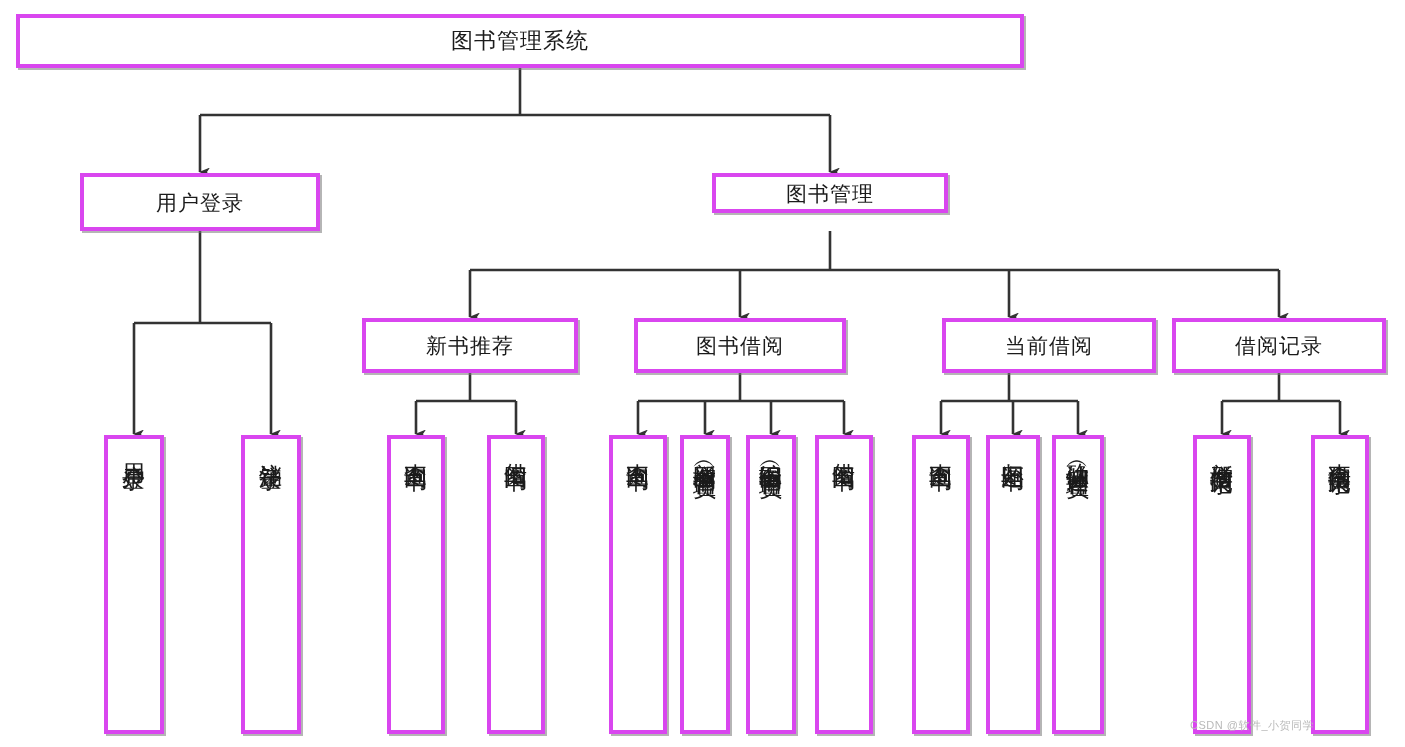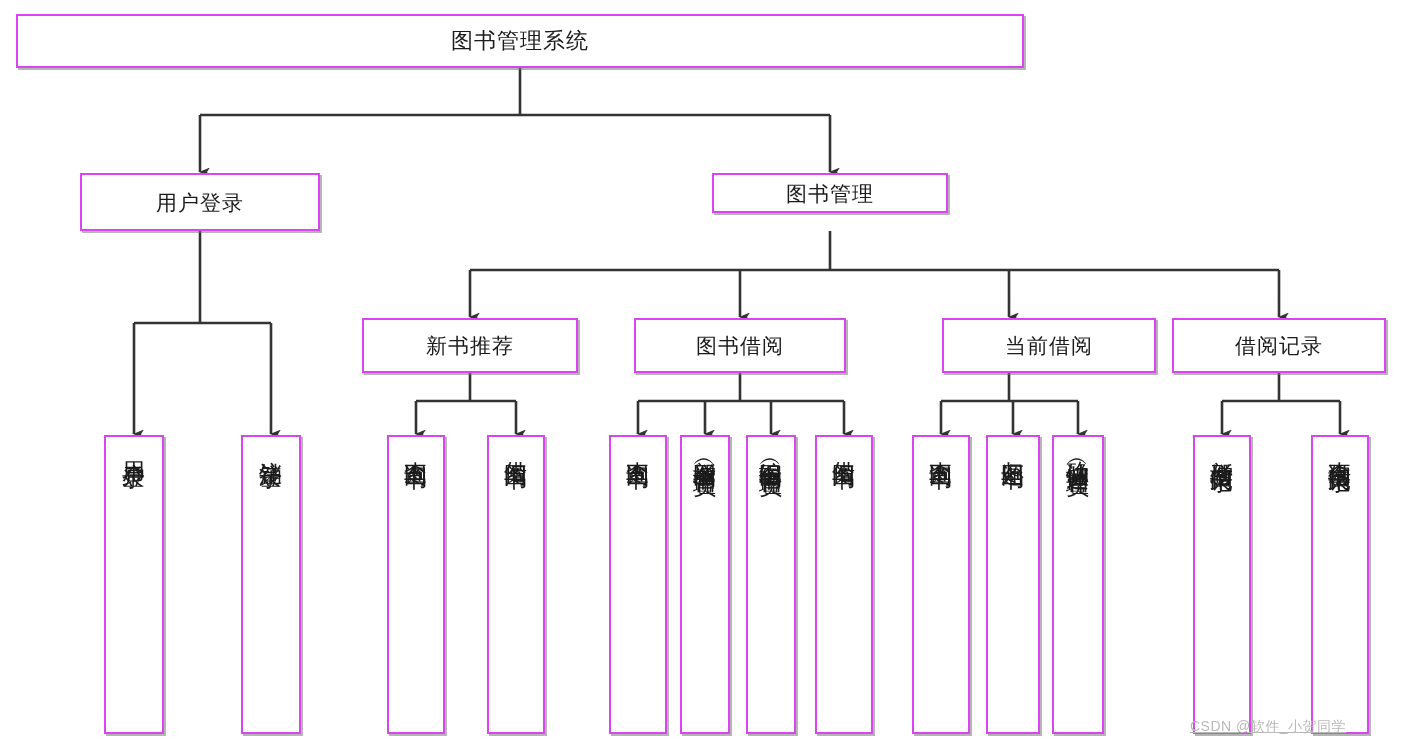--- a/index.html
+++ b/index.html
@@ -23,21 +23,21 @@
     position: absolute;
     top: 0;
     left: 0;
     width: 1405px;
     height: 747px;
   }
   .node-box {
     position: absolute;
     box-sizing: border-box;
     background: #ffffff;
-    border: 2px solid #d946ef;
+    border: 4px solid #d946ef;
     box-shadow: 2px 2px 0 rgba(120,120,120,0.55);
     display: flex;
     align-items: center;
     justify-content: center;
   }
   .node-label-h {
     font-size: 21px;
     color: #1b1b1b;
     letter-spacing: 1px;
     white-space: nowrap;
@@ -56,25 +56,24 @@
     text-orientation: upright;
     font-size: 23px;
     color: #1b1b1b;
     line-height: 1.22;
     letter-spacing: 2px;
     white-space: nowrap;
   }
   #watermark {
     position: absolute;
     color: #b9b9b9;
-    font-size: 14px;
+    font-size: 11px;
     white-space: nowrap;
     letter-spacing: 0.5px;
     pointer-events: none;
-    text-decoration: underline;
   }
 </style>
 </head>
 <body>
 
 <div id="diagram-root">
 
   <svg id="tree-svg" viewBox="0 0 1405 747" xmlns="http://www.w3.org/2000/svg">
     <defs>
       <marker id="arrowhead" markerWidth="9" markerHeight="11" refX="4.5" refY="10" orient="auto" markerUnits="userSpaceOnUse">

